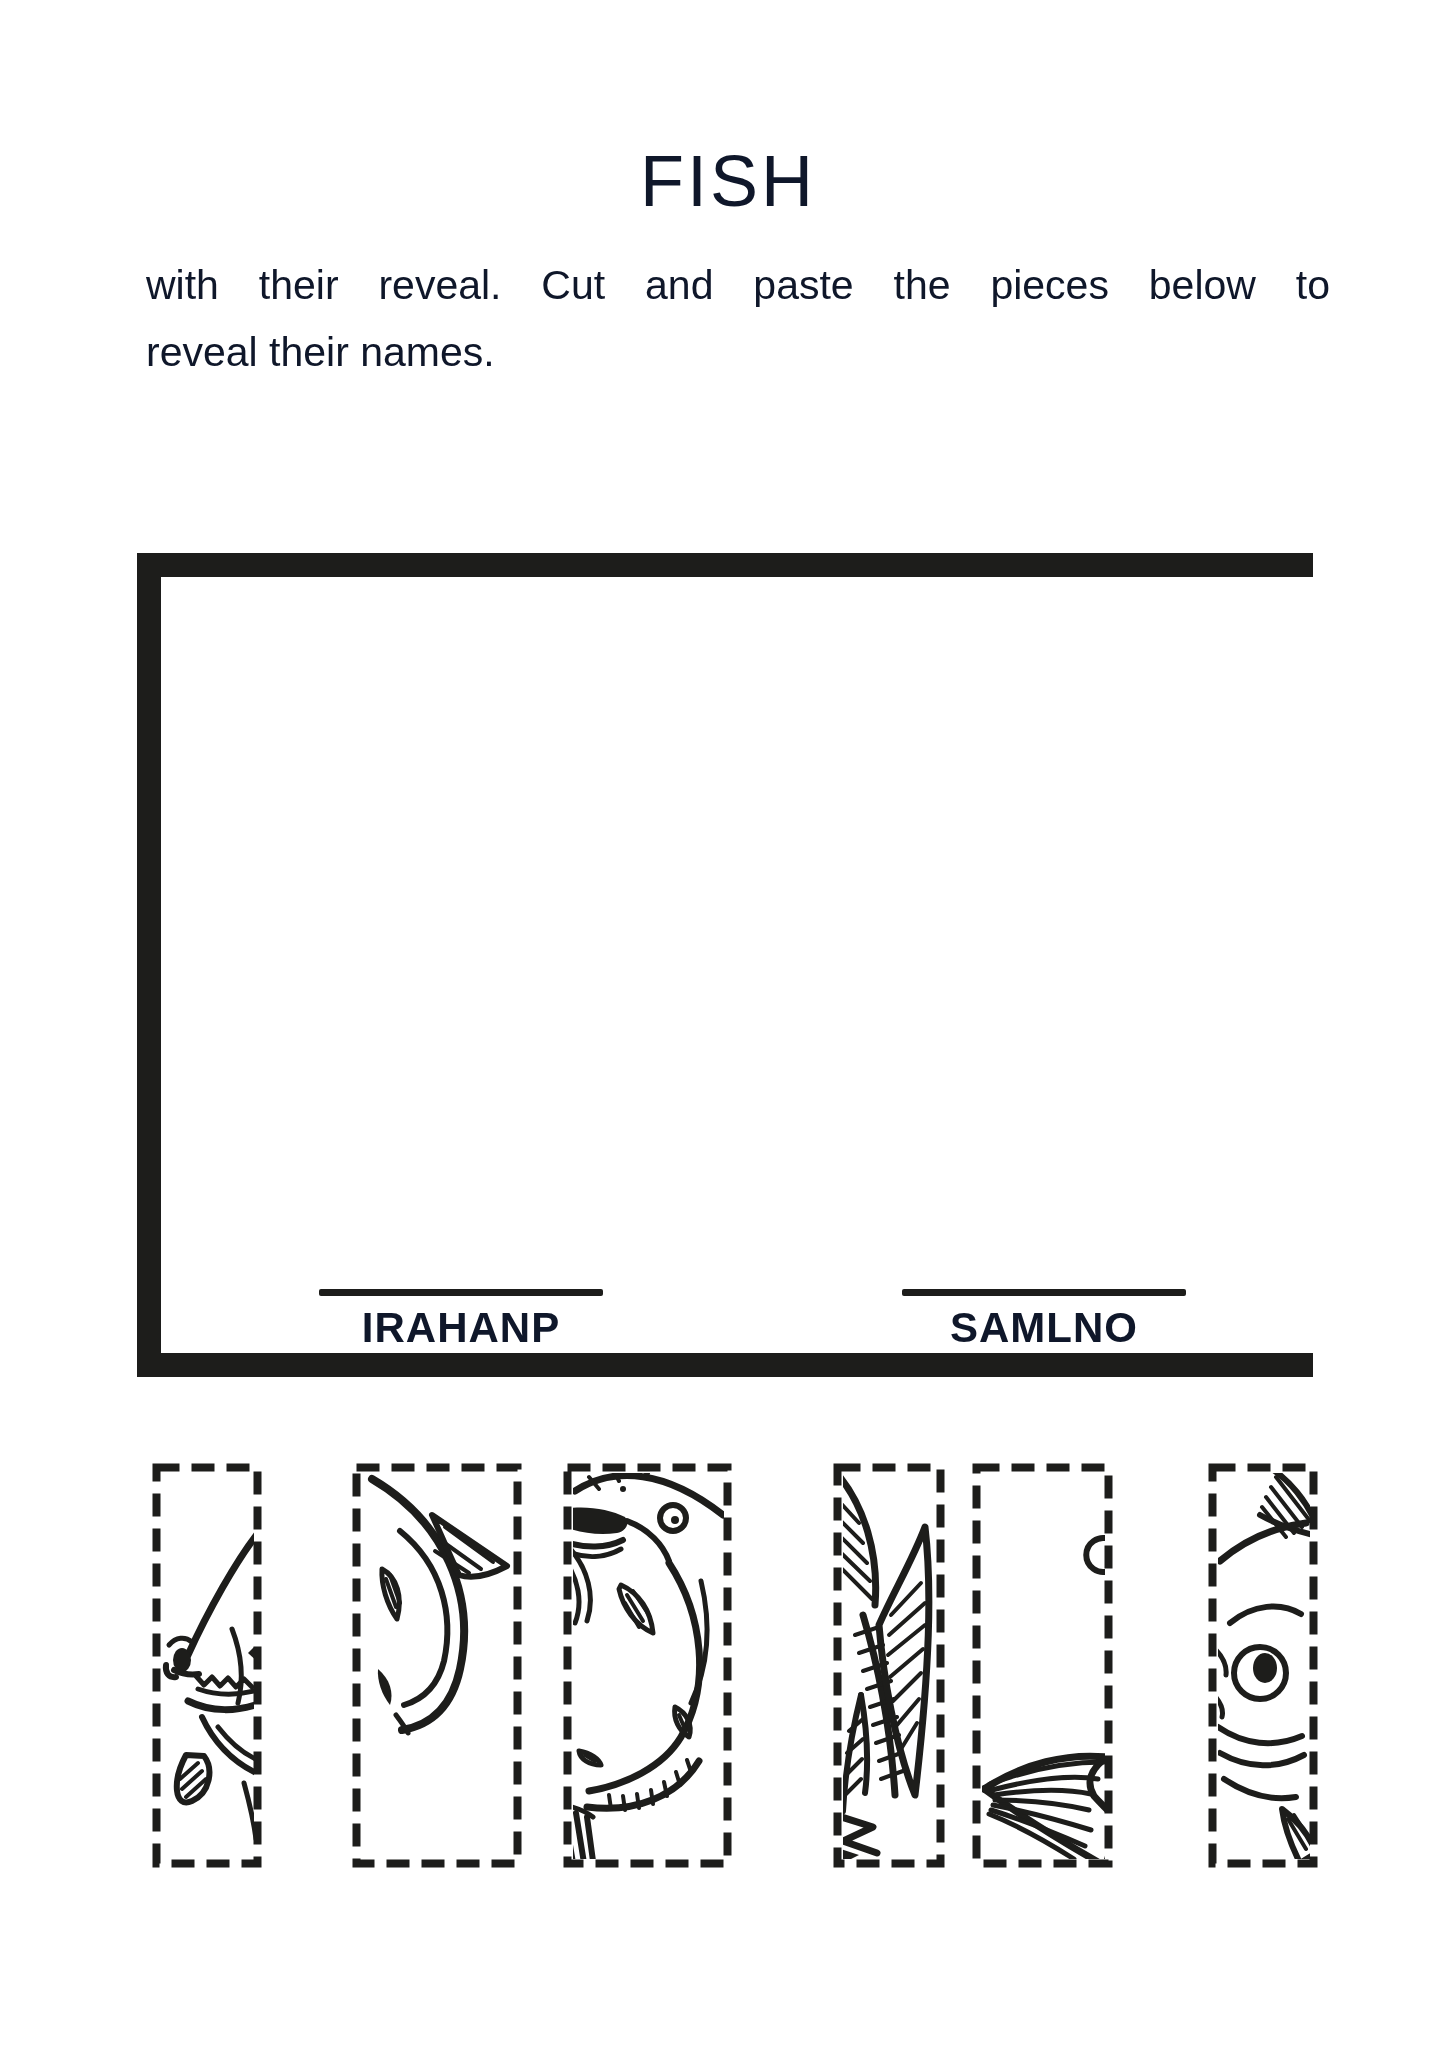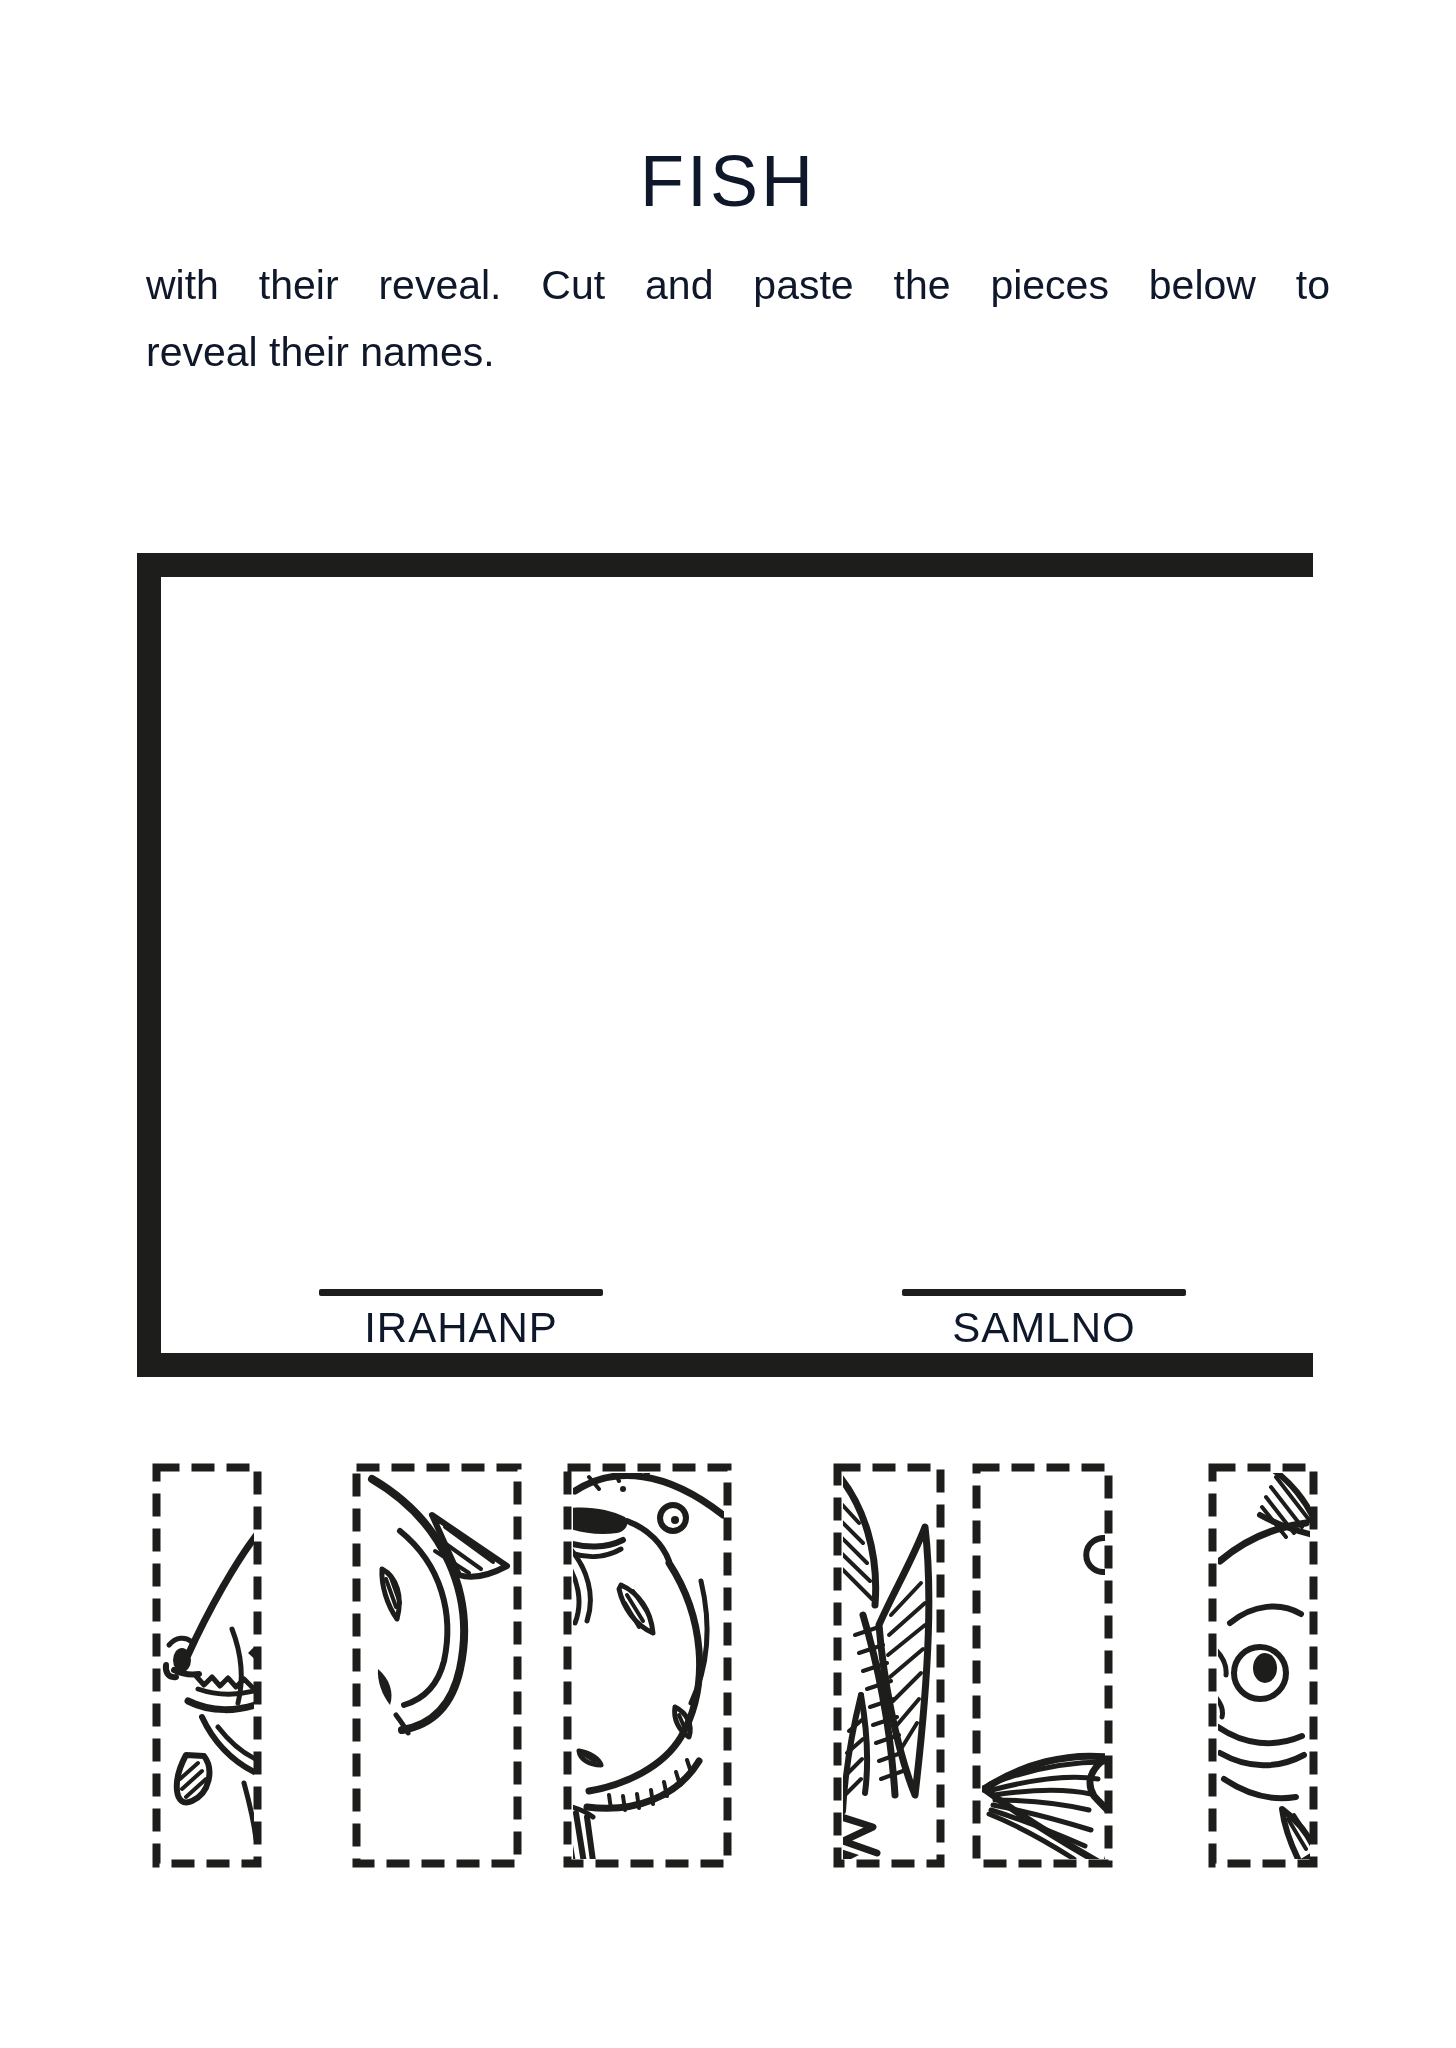--- a/index.html
+++ b/index.html
@@ -6,21 +6,21 @@
   #page{position:relative;width:1456px;height:2048px;background:#fff;
         font-family:"Liberation Sans",sans-serif;color:#0f172a;overflow:hidden;}
   .title{position:absolute;top:140px;left:0;width:100%;text-align:center;
          font-size:72px;font-weight:normal;letter-spacing:3px;}
   .instructions{position:absolute;left:146px;top:252px;width:1184px;
                 font-size:41px;line-height:67px;}
   .instr-line{text-align:justify;text-align-last:justify;}
   .instr-line.last{text-align:right;text-align-last:left;}
   .frame{position:absolute;left:137px;top:553px;width:1176px;height:824px;
          background:#1d1d1b;}
-  .paste-box{position:absolute;top:24px;width:630px;height:776px;background:#fff;}
+  .paste-box{position:absolute;top:24px;width:630px;height:776px;background:#fff;font-weight:bold;}
   .paste-box.left{left:24px}
   .paste-box.right{left:607px}
   .answer-area{position:absolute;top:712px;left:158px;width:284px;}
   .answer-line{height:7px;background:#1d1d1b;border-radius:2px;}
   .scrambled{margin-top:8px;text-align:center;font-size:42px;letter-spacing:1px;}
   .piece{position:absolute;top:1463px;height:405px;}
   #piece1{left:152px;width:110px}
   #piece2{left:352px;width:170px}
   #piece3{left:563px;width:169px}
   #piece4{left:833px;width:112px}

